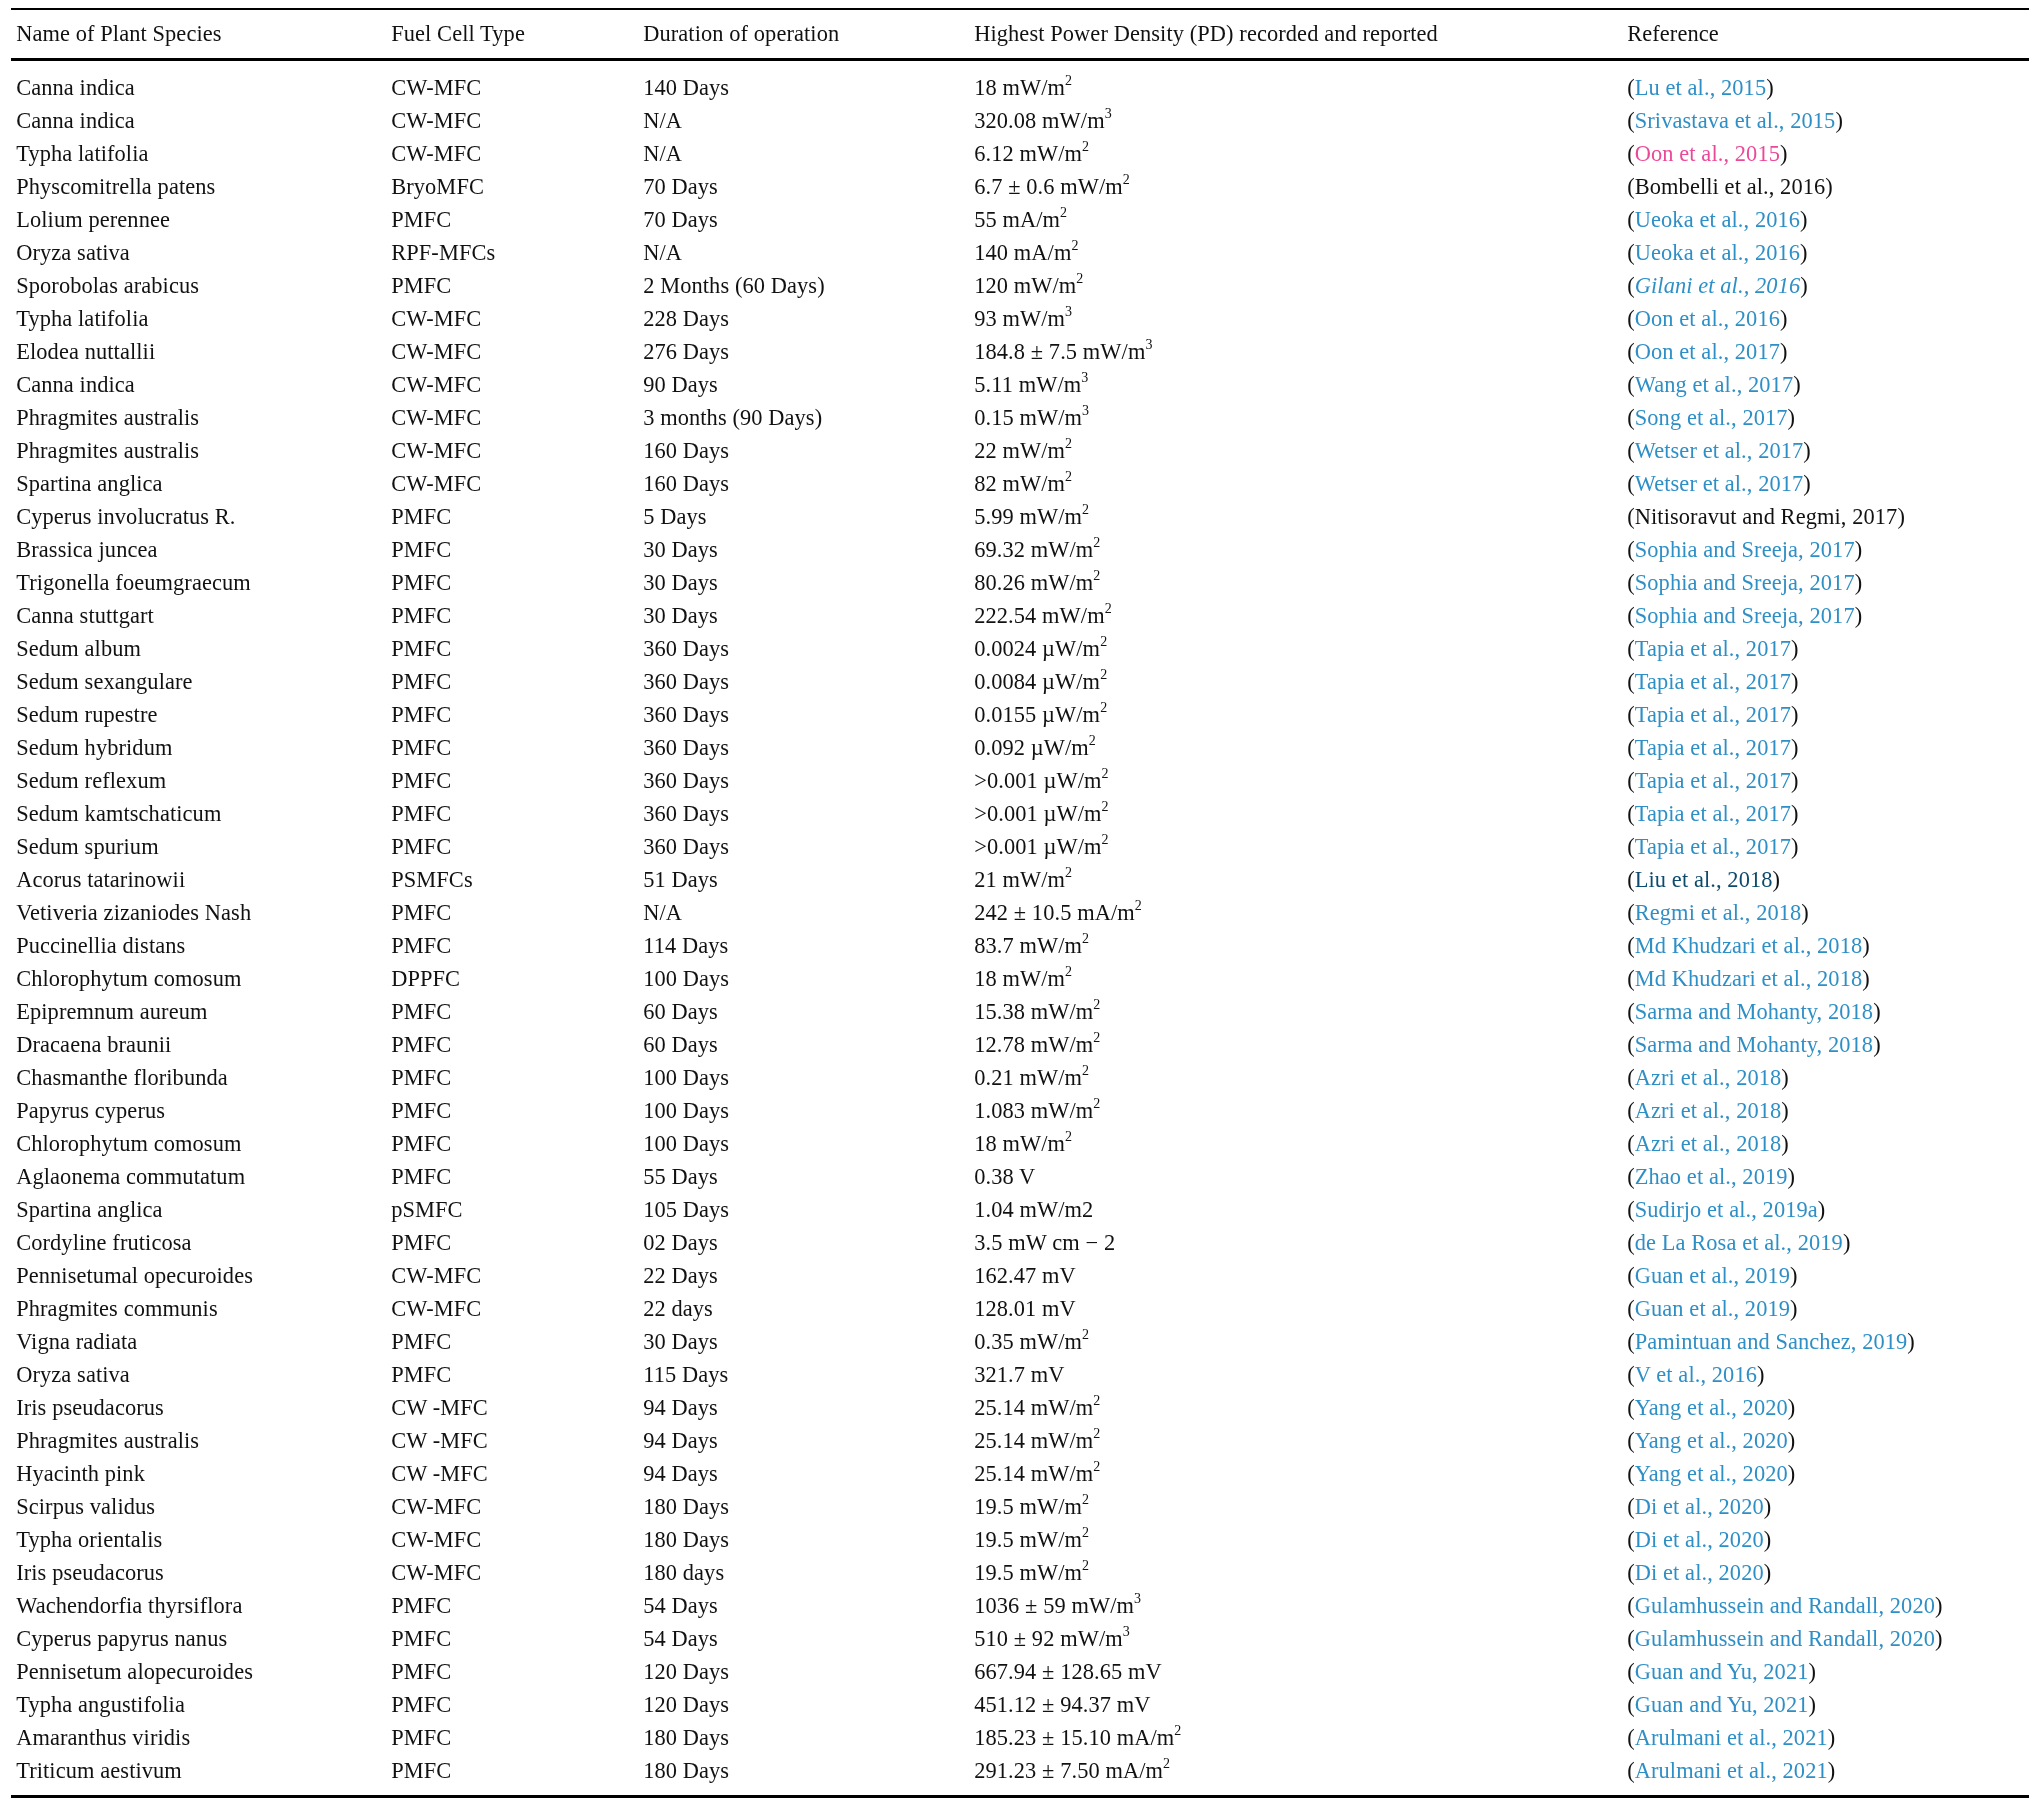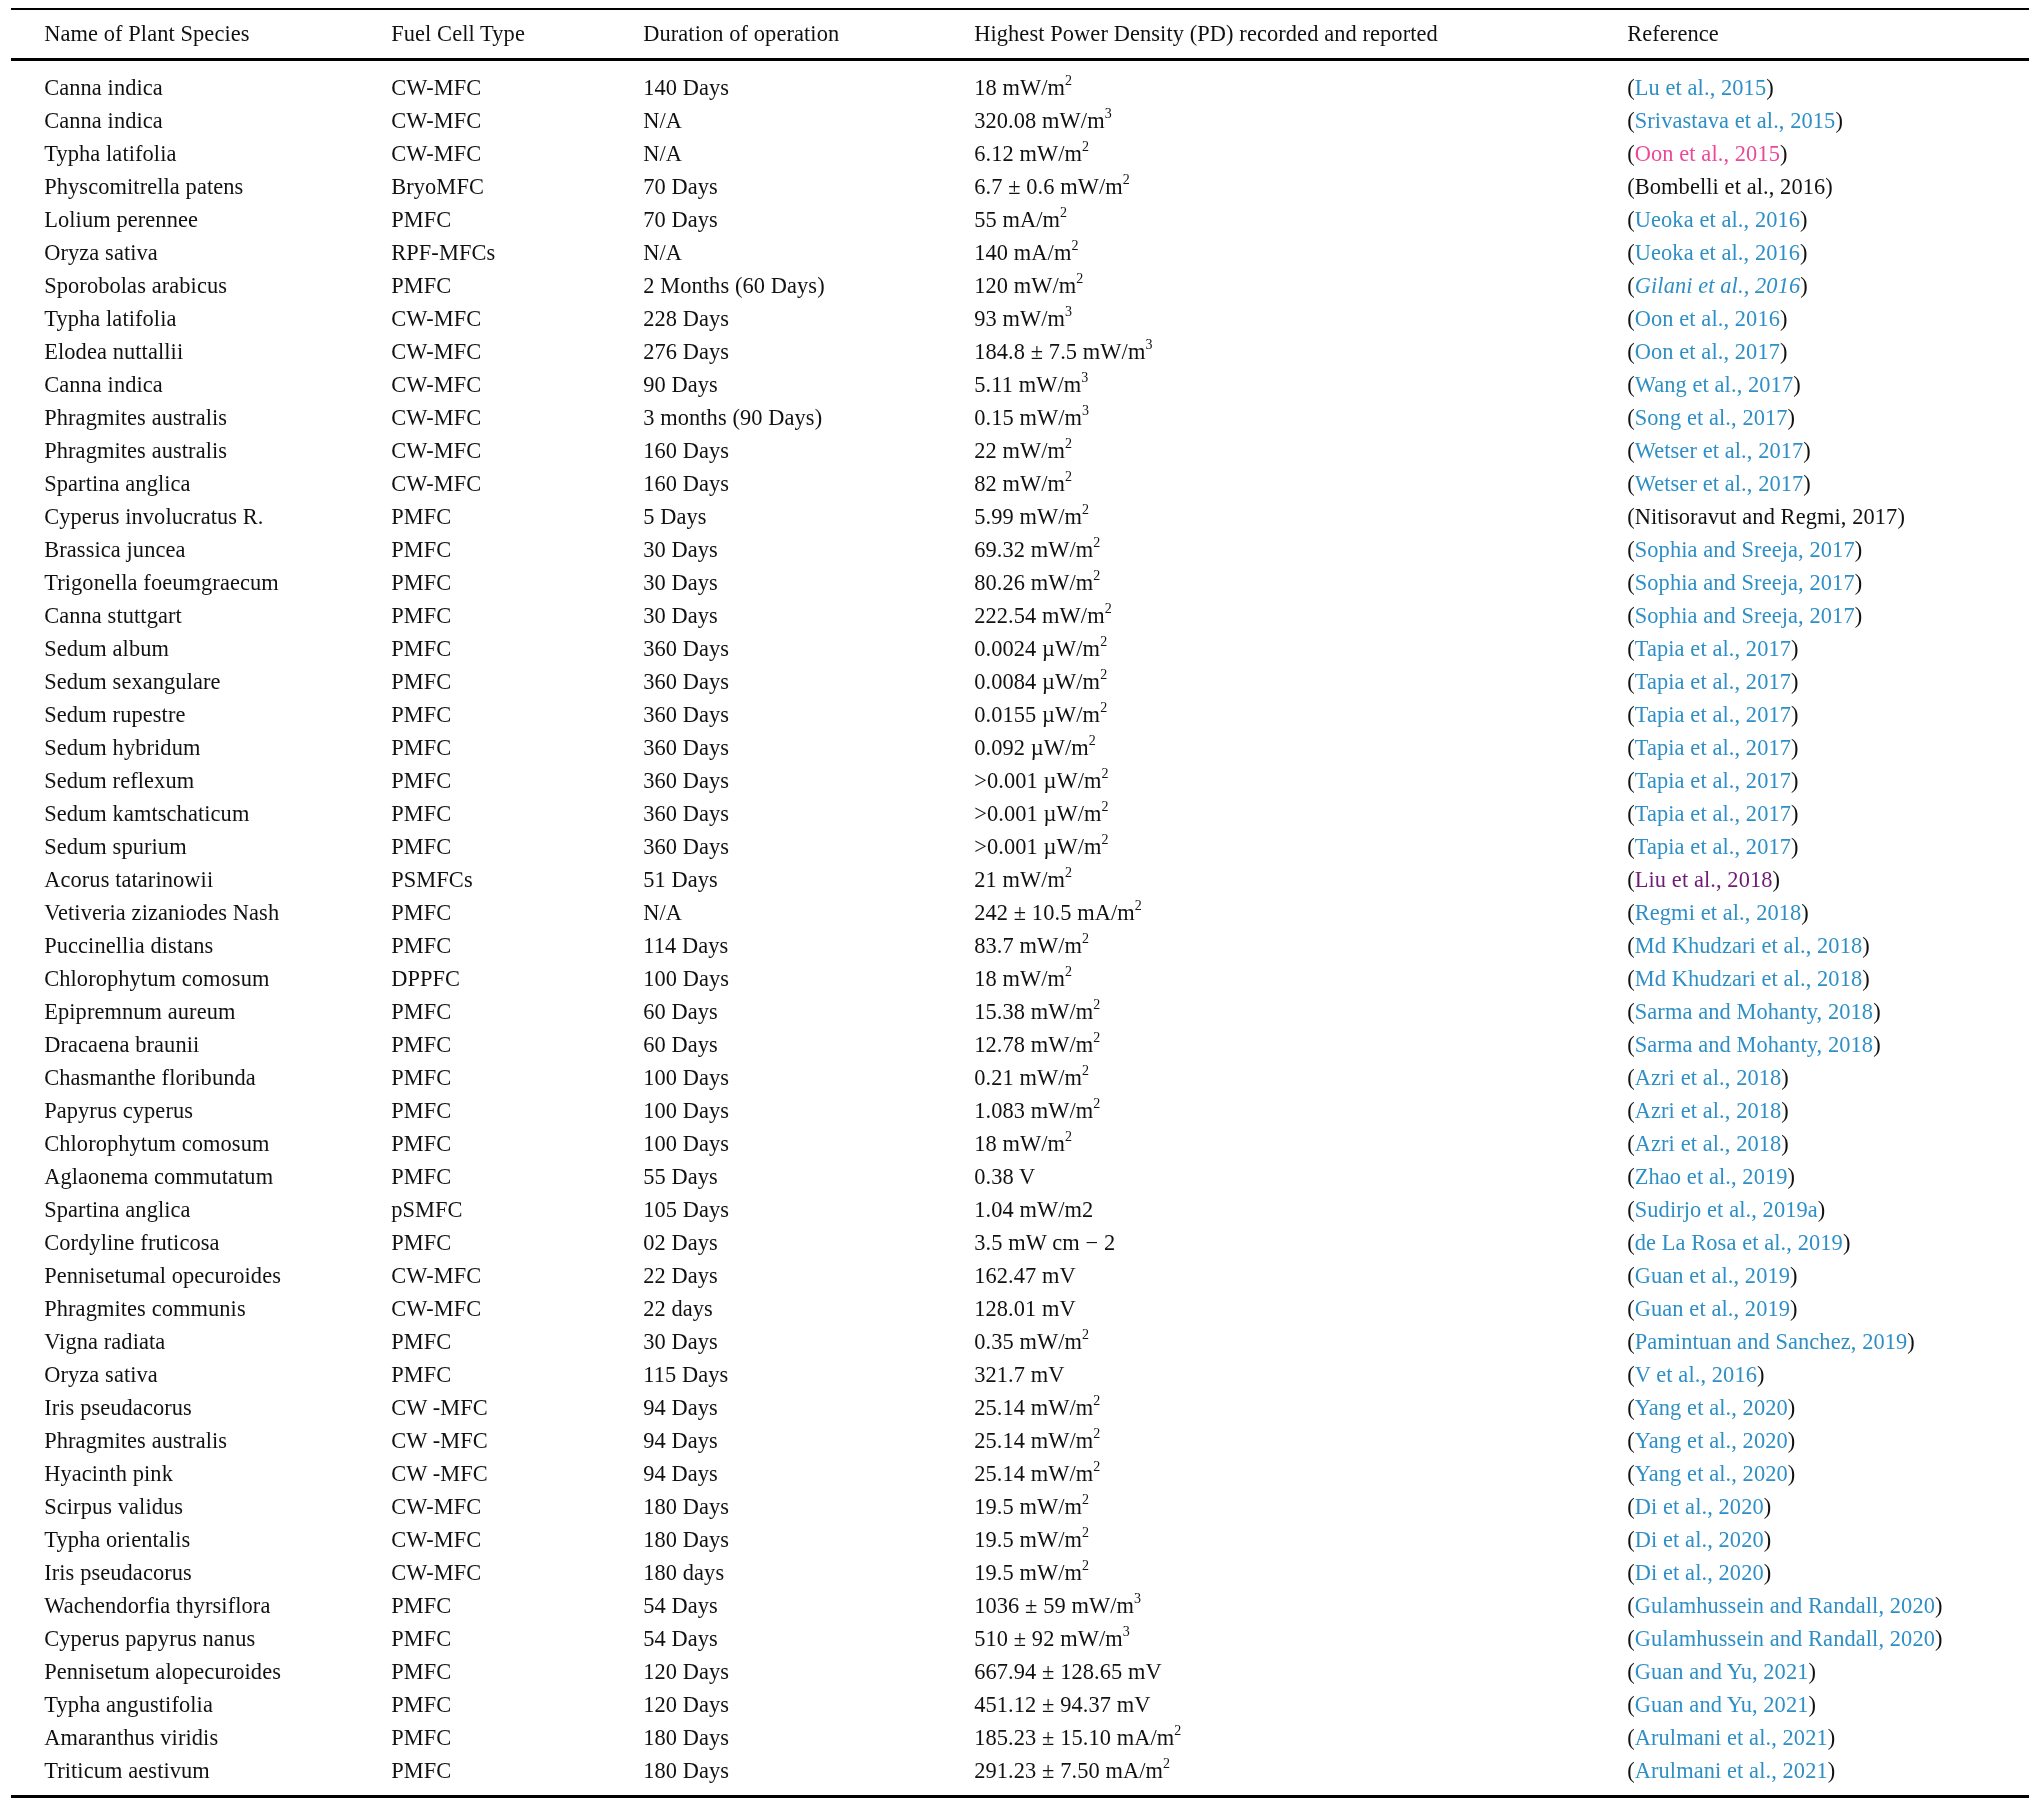--- a/index.html
+++ b/index.html
@@ -13,21 +13,21 @@
   .rule.top { margin-top: 0; }
   .header { position: relative; height: 48px; }
   .row { position: relative; height: 33px; }
   .cell {
     position: absolute; top: 0; white-space: nowrap;
     font-size: 22.4px; line-height: 33px;
     font-family: "Liberation Serif", "DejaVu Serif", serif;
     letter-spacing: 0.1px;
   }
   .header .cell { line-height: 48px; font-size: 22.4px; }
-  .c0 { left: 33px; }
+  .c0 { left: 5px; }
   .c1 { left: 380px; }
   .c2 { left: 632px; }
   .c3 { left: 963px; }
   .c4 { left: 1616px; }
   .italic { }
   .body-top-pad { height: 10.3px; }
   .body-bottom-pad { height: 7.5px; }
   .ref-link { color: #2e8fc6; }
   .paren { color: #111111; }
   sup { font-size: 14px; line-height: 0; position: relative; top: -1.9px; vertical-align: super; }
@@ -213,21 +213,21 @@
     <span class="cell c1">PMFC</span>
     <span class="cell c2">360 Days</span>
     <span class="cell c3"><span>&gt;0.001 µW/m</span><sup>2</sup></span>
     <span class="cell c4"><span class="paren">(</span><span class="ref-text ref-link" style="color: rgb(46, 143, 198);">Tapia et al., 2017</span><span class="paren">)</span></span>
   </div>
       <div class="row">
     <span class="cell c0 italic">Acorus tatarinowii</span>
     <span class="cell c1">PSMFCs</span>
     <span class="cell c2">51 Days</span>
     <span class="cell c3"><span>21 mW/m</span><sup>2</sup></span>
-    <span class="cell c4"><span class="paren">(</span><span class="ref-text ref-link" style="color: #701a75;">Liu et al., 2018</span><span class="paren">)</span></span>
+    <span class="cell c4"><span class="paren">(</span><span class="ref-text ref-link" style="color: #0c4a6e;">Liu et al., 2018</span><span class="paren">)</span></span>
   </div>
       <div class="row">
     <span class="cell c0 italic">Vetiveria zizaniodes Nash</span>
     <span class="cell c1">PMFC</span>
     <span class="cell c2">N/A</span>
     <span class="cell c3"><span>242 ± 10.5 mA/m</span><sup>2</sup></span>
     <span class="cell c4"><span class="paren">(</span><span class="ref-text ref-link" style="color: rgb(46, 143, 198);">Regmi et al., 2018</span><span class="paren">)</span></span>
   </div>
       <div class="row">
     <span class="cell c0 italic">Puccinellia distans</span>

